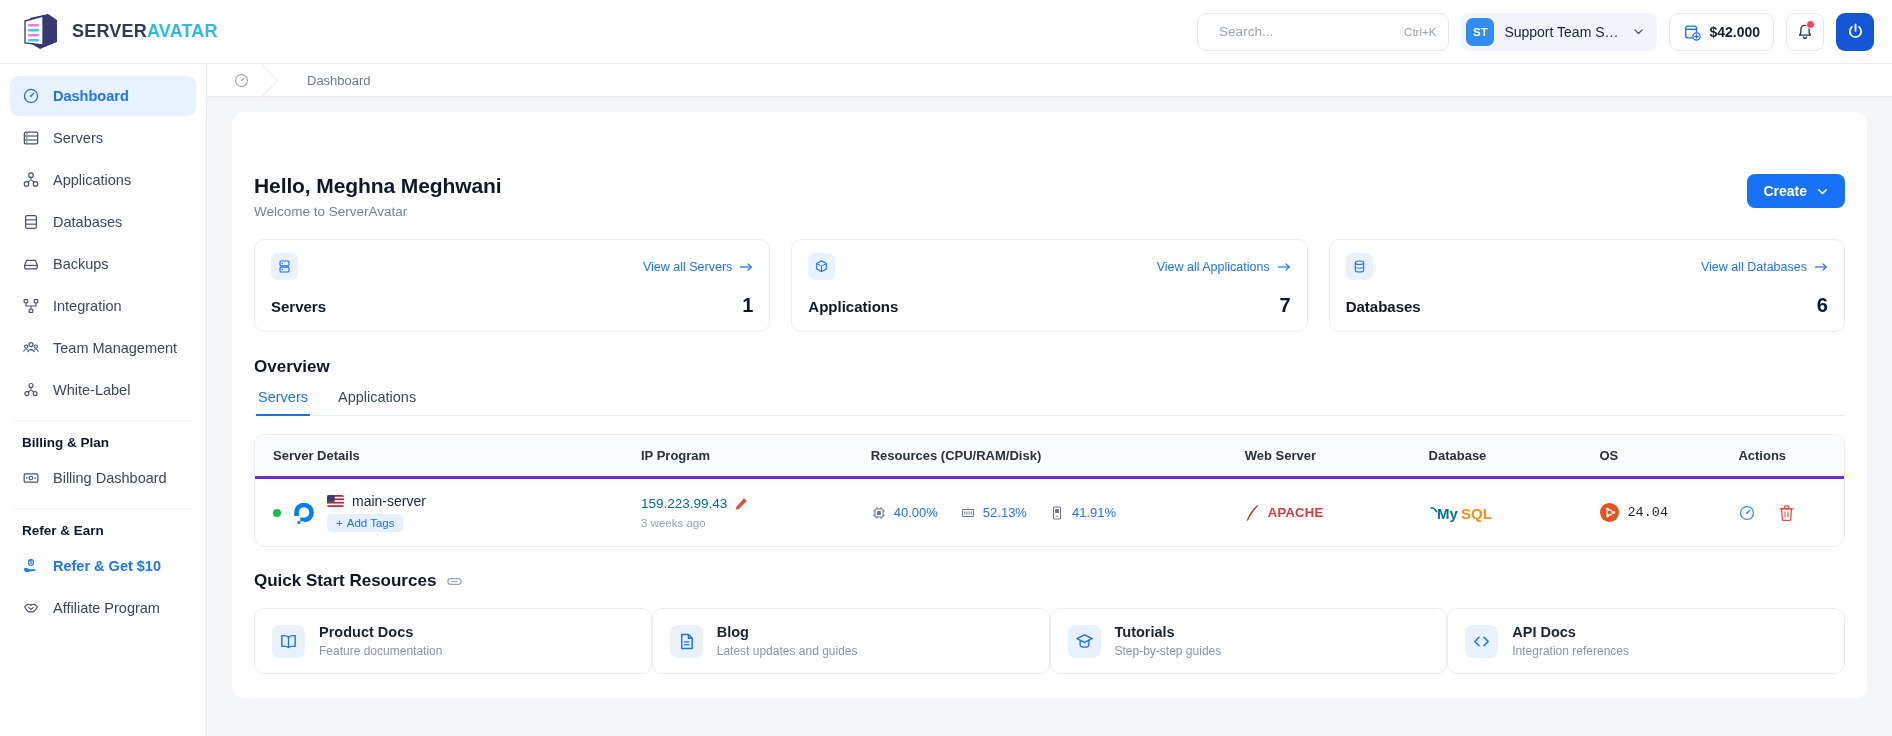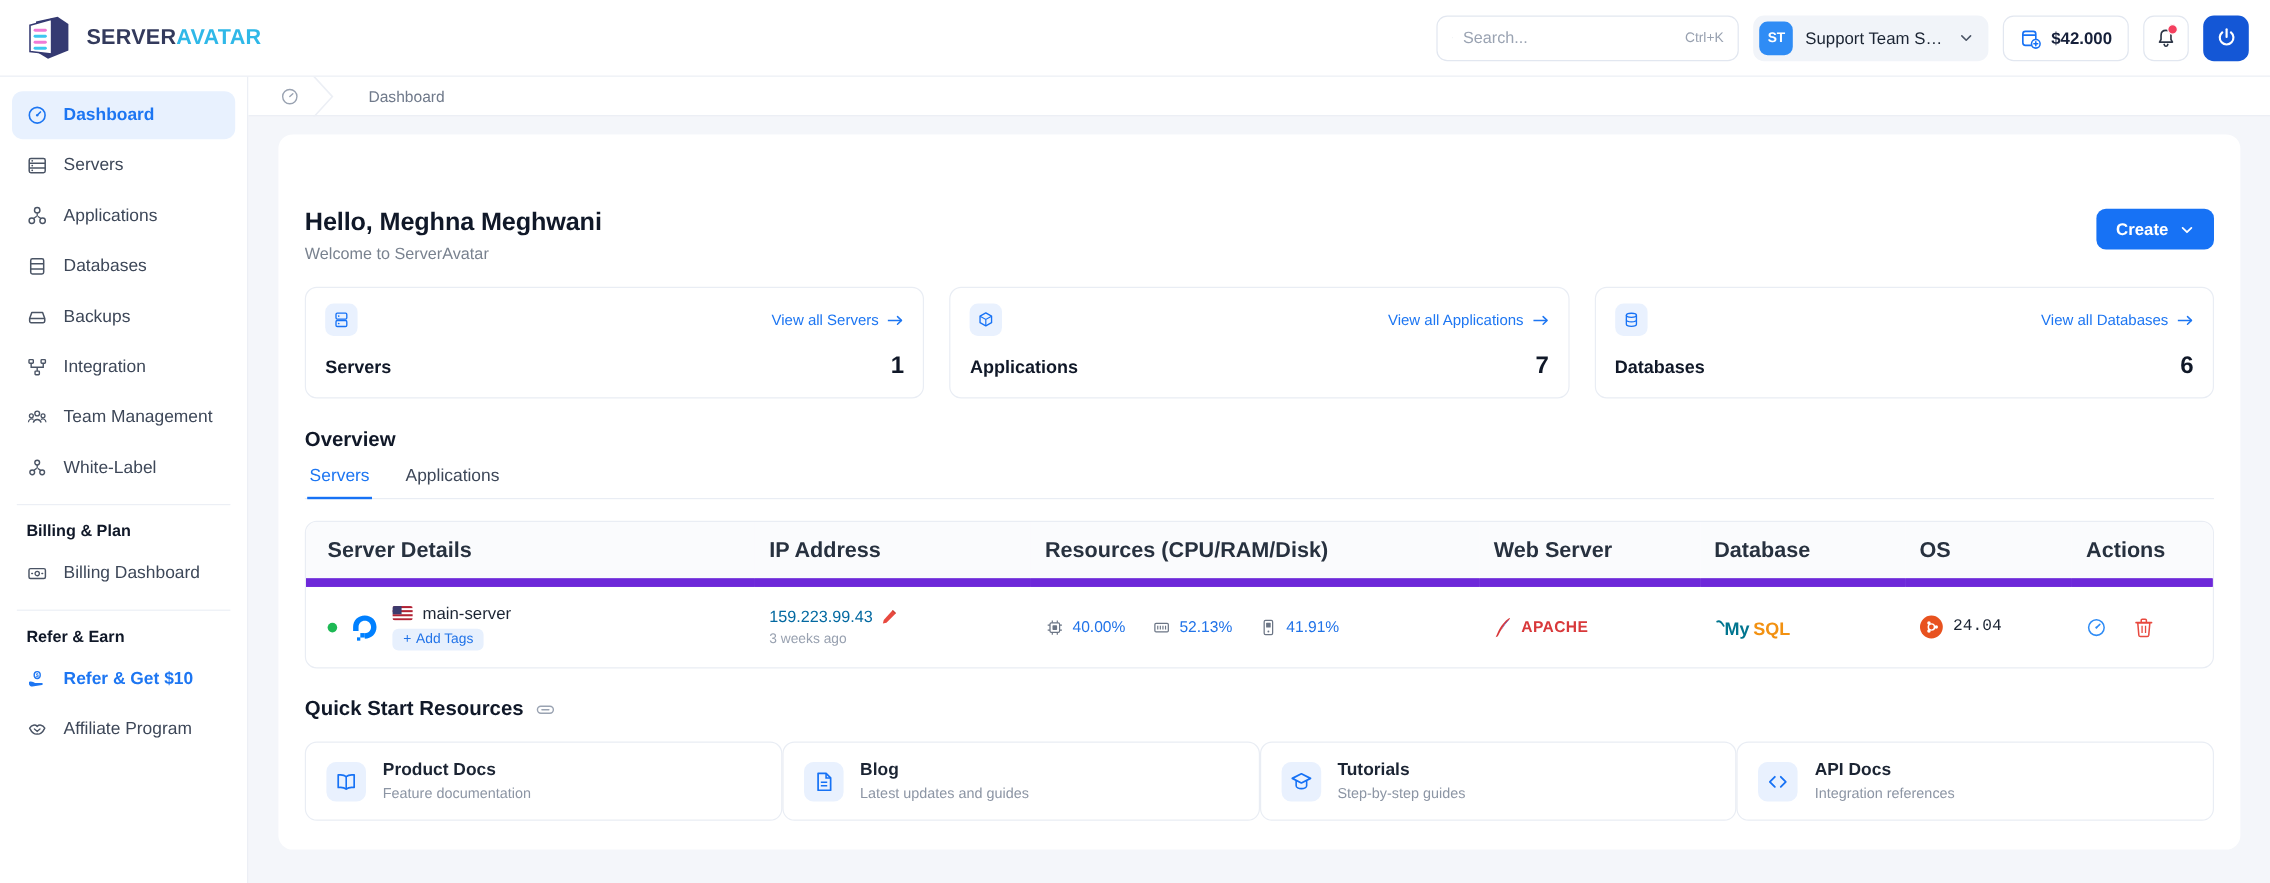--- a/index.html
+++ b/index.html
@@ -118,22 +118,22 @@
   .stat-value { margin-left: auto; font-size: 20px; font-weight: 700; color: #101828; }
 
   .section-title { font-size: 17px; font-weight: 700; color: #101828; margin: 25px 0 0 0; }
   .tabs { display: flex; gap: 26px; border-bottom: 1px solid #e9edf4; margin-top: 12px; padding-left: 2px; }
   .tab { font-size: 14.5px; color: #3d4758; padding: 0 2px 9px; cursor: pointer; border-bottom: 2.5px solid transparent; margin-bottom: -1px; }
   .tab.active { color: #1d76f2; font-weight: 500; border-bottom-color: #1772f5; }
 
   .table-card { border: 1px solid #e9edf4; border-radius: 10px; margin-top: 18px; overflow: hidden; }
   table { width: 100%; border-collapse: collapse; }
   thead th {
-    background: #fafbfd; font-size: 18px; font-weight: 700; color: #27313f;
-    text-align: left; padding: 13px 12px; border-bottom: 7px solid #6d28d9;
+    background: #fafbfd; font-size: 13px; font-weight: 700; color: #27313f;
+    text-align: left; padding: 13px 12px; border-bottom: 3px solid #6d28d9;
   }
   tbody td { padding: 14px 12px; vertical-align: middle; }
   .col-name { width: 350px; padding-left: 18px !important; }
   .col-ip { width: 215px; }
   .col-res { width: 350px; }
   .col-web { width: 172px; }
   .col-db { width: 160px; }
   .col-os { width: 130px; }
   .col-act { width: 110px; }
 
@@ -496,21 +496,21 @@
           <div class="tabs">
             <div class="tab active">Servers</div>
             <div class="tab">Applications</div>
           </div>
 
           <div class="table-card">
             <table>
               <thead>
                 <tr>
                   <th class="col-name">Server Details</th>
-                  <th class="col-ip">IP Address</th>
+                  <th class="col-ip">IP Program</th>
                   <th class="col-res">Resources (CPU/RAM/Disk)</th>
                   <th class="col-web">Web Server</th>
                   <th class="col-db">Database</th>
                   <th class="col-os">OS</th>
                   <th class="col-act">Actions</th>
                 </tr>
               </thead>
               <tbody>
                 <tr>
                   <td class="col-name">

